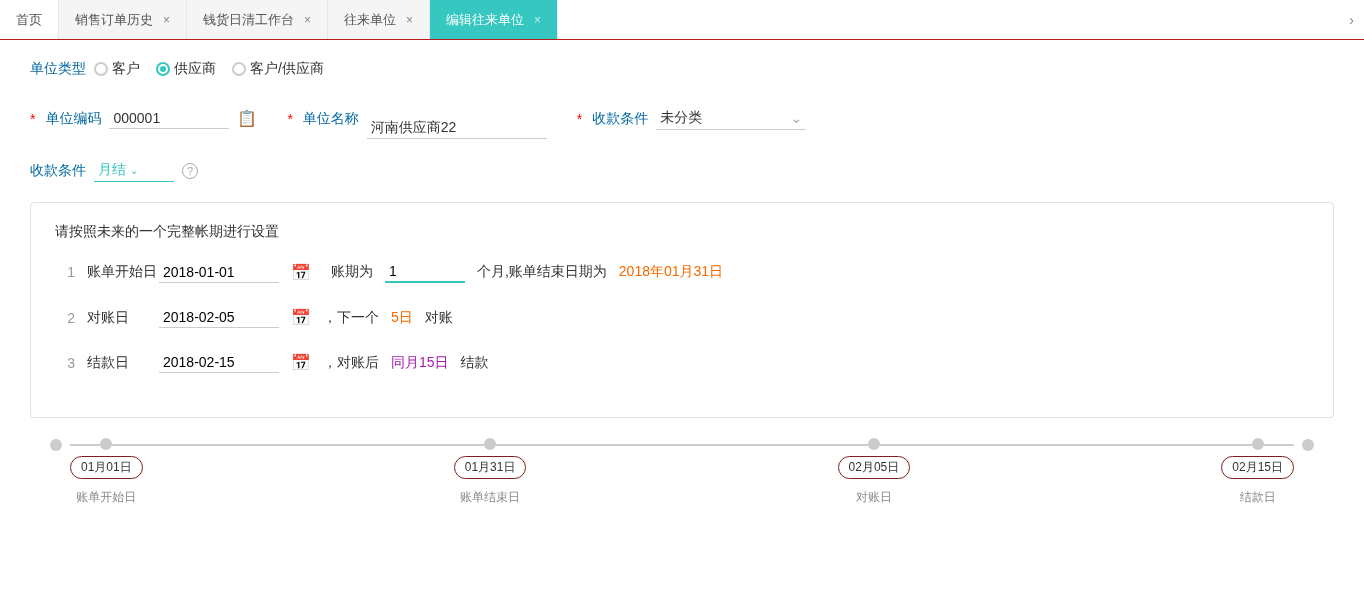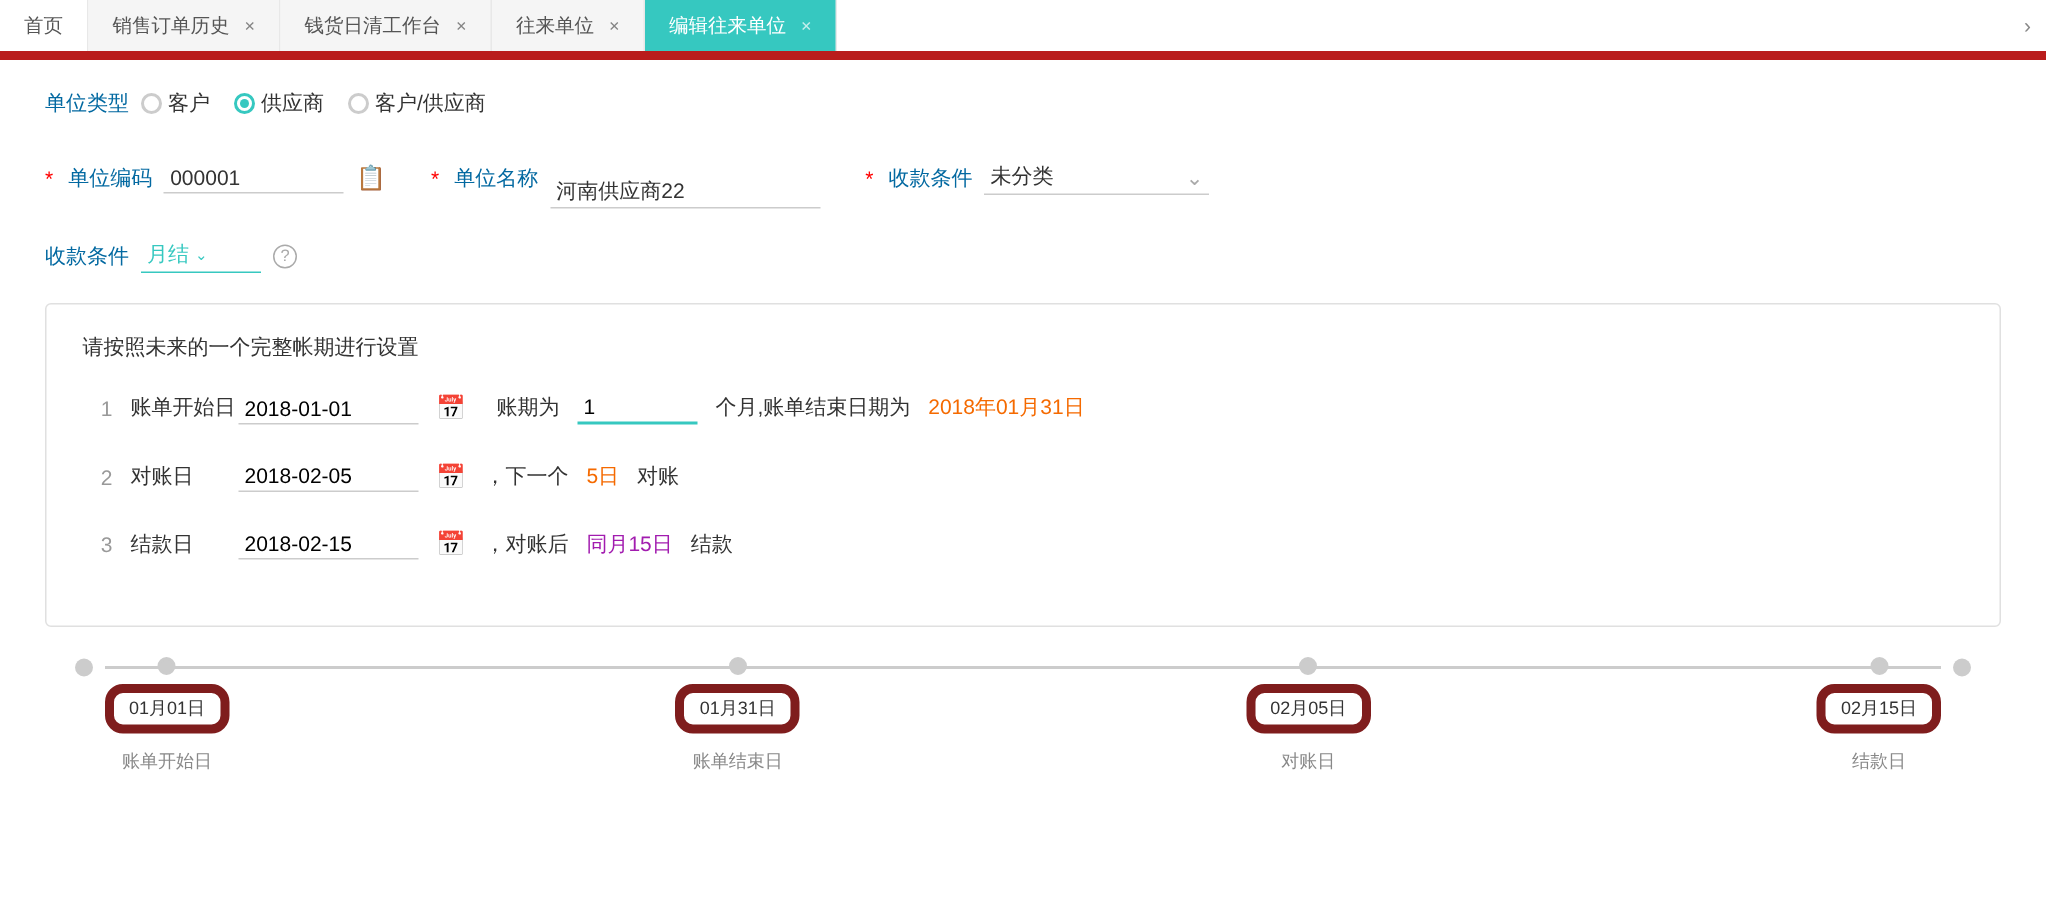--- a/index.html
+++ b/index.html
@@ -2,21 +2,21 @@
 <html><head>
   <meta charset="utf-8">
   <style>
     * { box-sizing: border-box; margin: 0; padding: 0; }
     body { font-family: "Microsoft YaHei", Arial, sans-serif; font-size: 14px; color: #333; background: #f5f5f5; }
 
     
     .tab-bar {
       display: flex;
       background: #fff;
-      border-bottom: 6px solid #b91c1c;
+      border-bottom: 1px solid #b91c1c;
       align-items: stretch;
       height: 40px;
     }
     .tab-item {
       display: flex;
       align-items: center;
       padding: 0 16px;
       cursor: pointer;
       color: #555;
       font-size: 13px;
@@ -238,21 +238,21 @@
     }
     .point-dot {
       width: 12px;
       height: 12px;
       border-radius: 50%;
       background: #ccc;
       border: 2px solid #ccc;
     }
     .point-label-box {
       background: #fff;
-      border: 6px solid #7f1d1d;
+      border: 1px solid #7f1d1d;
       border-radius: 12px;
       padding: 2px 10px;
       font-size: 12px;
       color: #333;
       white-space: nowrap;
     }
     .point-desc {
       font-size: 12px;
       color: #888;
       white-space: nowrap;

